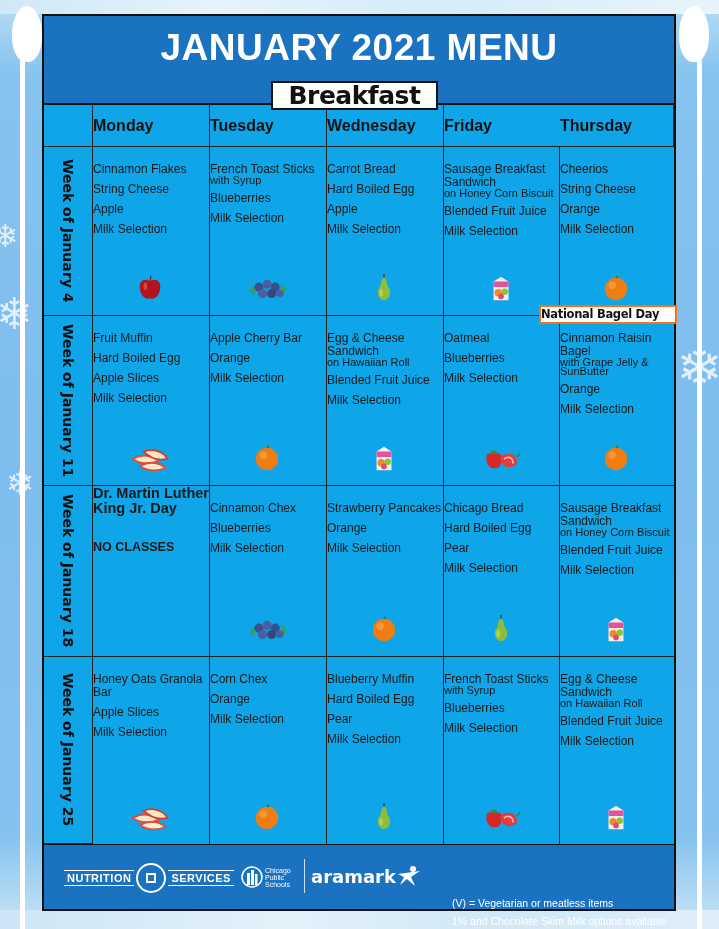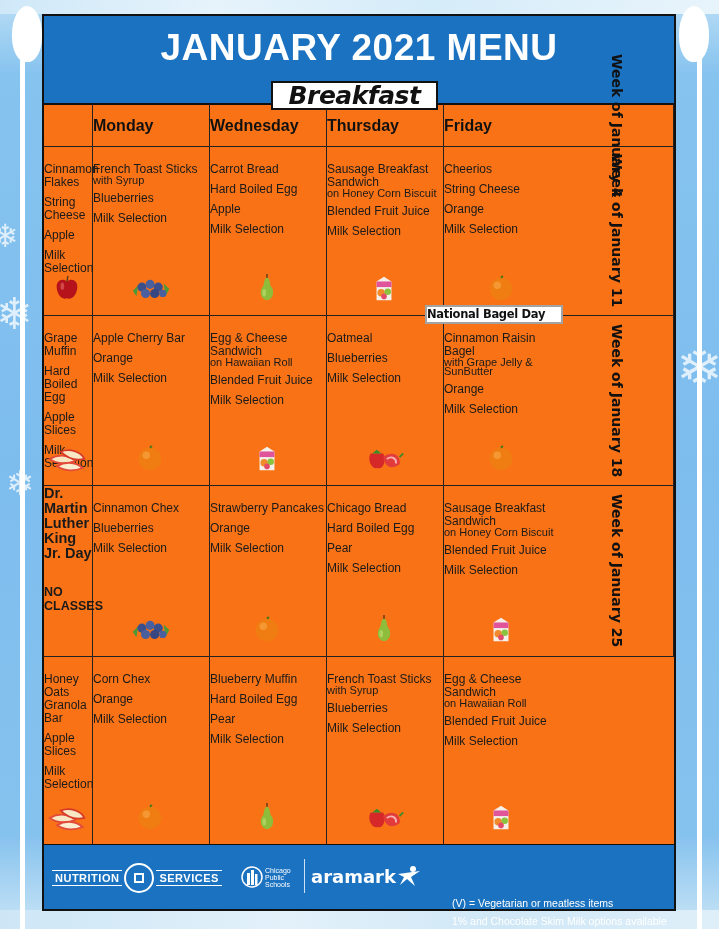--- a/index.html
+++ b/index.html
@@ -22,36 +22,36 @@
     background: #ffffff;
   }
   .spoon-stick { position: absolute; width: 5px; background: #ffffff; }
   .snowflake {
     position: absolute; color: rgba(255,255,255,0.75); font-size: 44px; line-height: 1;
     font-family: "DejaVu Sans", sans-serif;
   }
 
   .menu {
     position: absolute; left: 42px; top: 14px; width: 634px; height: 897px;
-    border: 2px solid #111; background: #f97316;
+    border: 2px solid #111; background: #0ea5e9;
   }
   .title-bar {
     position: absolute; left: 0; top: 0; width: 630px; height: 89px;
     background: #1a72c0; border-bottom: 2px solid #111;
   }
   .title {
     position: absolute; left: 0; top: 11px; width: 630px; text-align: center;
     color: #fff; font-size: 37px; font-weight: bold; letter-spacing: 0.5px;
     font-family: "Liberation Sans", sans-serif;
   }
   .meal-tag {
     position: absolute; left: 227px; top: 65px; width: 167px; height: 29px;
     background: #fff; border: 2px solid #111; z-index: 3;
     text-align: center; font-size: 25px; font-weight: 900; line-height: 25px;
-    color: #111; font-family: "DejaVu Sans", sans-serif; letter-spacing: -0.5px; font-style: italic;
+    color: #111; font-family: "DejaVu Sans", sans-serif; letter-spacing: -0.5px;
   }
 
   .grid {
     position: absolute; left: 0; top: 89px; width: 630px;
     display: grid;
     grid-template-columns: 49px 117px 117px 117px 116px 114px;
     grid-template-rows: 42px 169px 170px 171px 187px;
   }
   .cell {
     border-right: 1.5px solid #222; border-bottom: 1.5px solid #222;
@@ -73,31 +73,31 @@
   .item .sub { display: block; font-size: 11px; line-height: 9px; }
   .holiday-title { font-size: 14.5px; font-weight: bold; line-height: 15px; }
   .holiday-note { font-size: 12.5px; font-weight: bold; margin-top: 24px; }
 
   .food-icon {
     position: absolute; left: 50%; bottom: 11px; transform: translateX(-50%);
     width: 30px; height: 30px;
   }
   .special-tag {
     position: absolute; right: -3px; top: -11px; width: 138px; height: 19px;
-    background: #fff; border: 2px solid #a3a3a3; z-index: 4;
+    background: #fff; border: 2px solid #f97316; z-index: 4;
     font-size: 11.5px; font-weight: 900; line-height: 15px; color: #111;
     font-family: "DejaVu Sans", sans-serif; white-space: nowrap; letter-spacing: -0.3px;
   }
 
   .footer {
     position: absolute; left: 0; top: 828px; width: 630px; height: 65px;
     background: #1a72c0; border-top: 1.5px solid #111;
   }
   .logo-nutrition {
-    position: absolute; left: 8px; top: 18px; display: flex; align-items: center;
+    position: absolute; left: 20px; top: 18px; display: flex; align-items: center;
     color: #fff; font-weight: bold; font-size: 11px; letter-spacing: 0.5px;
   }
   .logo-nutrition .word { border-top: 1px solid #fff; border-bottom: 1px solid #fff; padding: 1px 3px; }
   .logo-nutrition .seal {
     width: 30px; height: 30px; border: 2px solid #fff; border-radius: 50%; margin: 0 2px;
     display: flex; align-items: center; justify-content: center;
   }
   .logo-nutrition .seal i { width: 10px; height: 10px; border: 2px solid #fff; display: block; }
   .logo-cps {
     position: absolute; left: 197px; top: 20px; display: flex; align-items: center; color: #fff;
@@ -129,23 +129,24 @@
 <div class="menu">
   <div class="title-bar">
     <div class="title">JANUARY 2021 MENU</div>
   </div>
   <div class="meal-tag">Breakfast</div>
 
   <div class="grid" id="grid">
 
     <div class="cell"></div>
     <div class="cell day-head">Monday</div>
+    <div class="cell day-head">Tuesday</div>
     <div class="cell day-head">Wednesday</div>
+    <div class="cell day-head last-col">Friday</div>
     <div class="cell day-head">Thursday</div>
-    <div class="cell day-head last-col">Friday</div>
   <div class="cell week-label">
         <span>Week of January 4</span>
       </div>
       <div class="cell">
         <div class="items">
           <div class="item"><span>Cinnamon Flakes</span></div>
           <div class="item"><span>String Cheese</span></div>
           <div class="item"><span>Apple</span></div>
           <div class="item"><span>Milk Selection</span></div>
         </div>
@@ -209,21 +210,21 @@
             <circle cx="15" cy="16" r="12" fill="#f07d12"></circle>
             <circle cx="11" cy="12" r="4" fill="#f9a94a" opacity=".6"></circle>
             <path d="M15 4 l2 -2" stroke="#3d7a1e" stroke-width="2"></path>
           </svg></div>
       </div>
       <div class="cell week-label">
         <span>Week of January 11</span>
       </div>
       <div class="cell">
         <div class="items">
-          <div class="item"><span>Grape Muffin</span></div>
+          <div class="item"><span>Fruit Muffin</span></div>
           <div class="item"><span>Hard Boiled Egg</span></div>
           <div class="item"><span>Apple Slices</span></div>
           <div class="item"><span>Milk Selection</span></div>
         </div>
         <div class="food-icon" style="width: 40px;"><svg viewBox="0 0 44 30" width="40" height="28">
             <path d="M2 16 C12 10 24 12 30 18 C22 22 10 22 2 16Z" fill="#f7e7c4" stroke="#e24a3a" stroke-width="2"></path>
             <path d="M14 8 C24 4 36 8 40 16 C32 18 22 16 14 8Z" fill="#f7e7c4" stroke="#d83a2a" stroke-width="2"></path>
             <path d="M10 24 C20 18 32 20 38 26 C28 30 18 29 10 24Z" fill="#fbeed0" stroke="#e24a3a" stroke-width="2"></path>
           </svg></div>
       </div>

